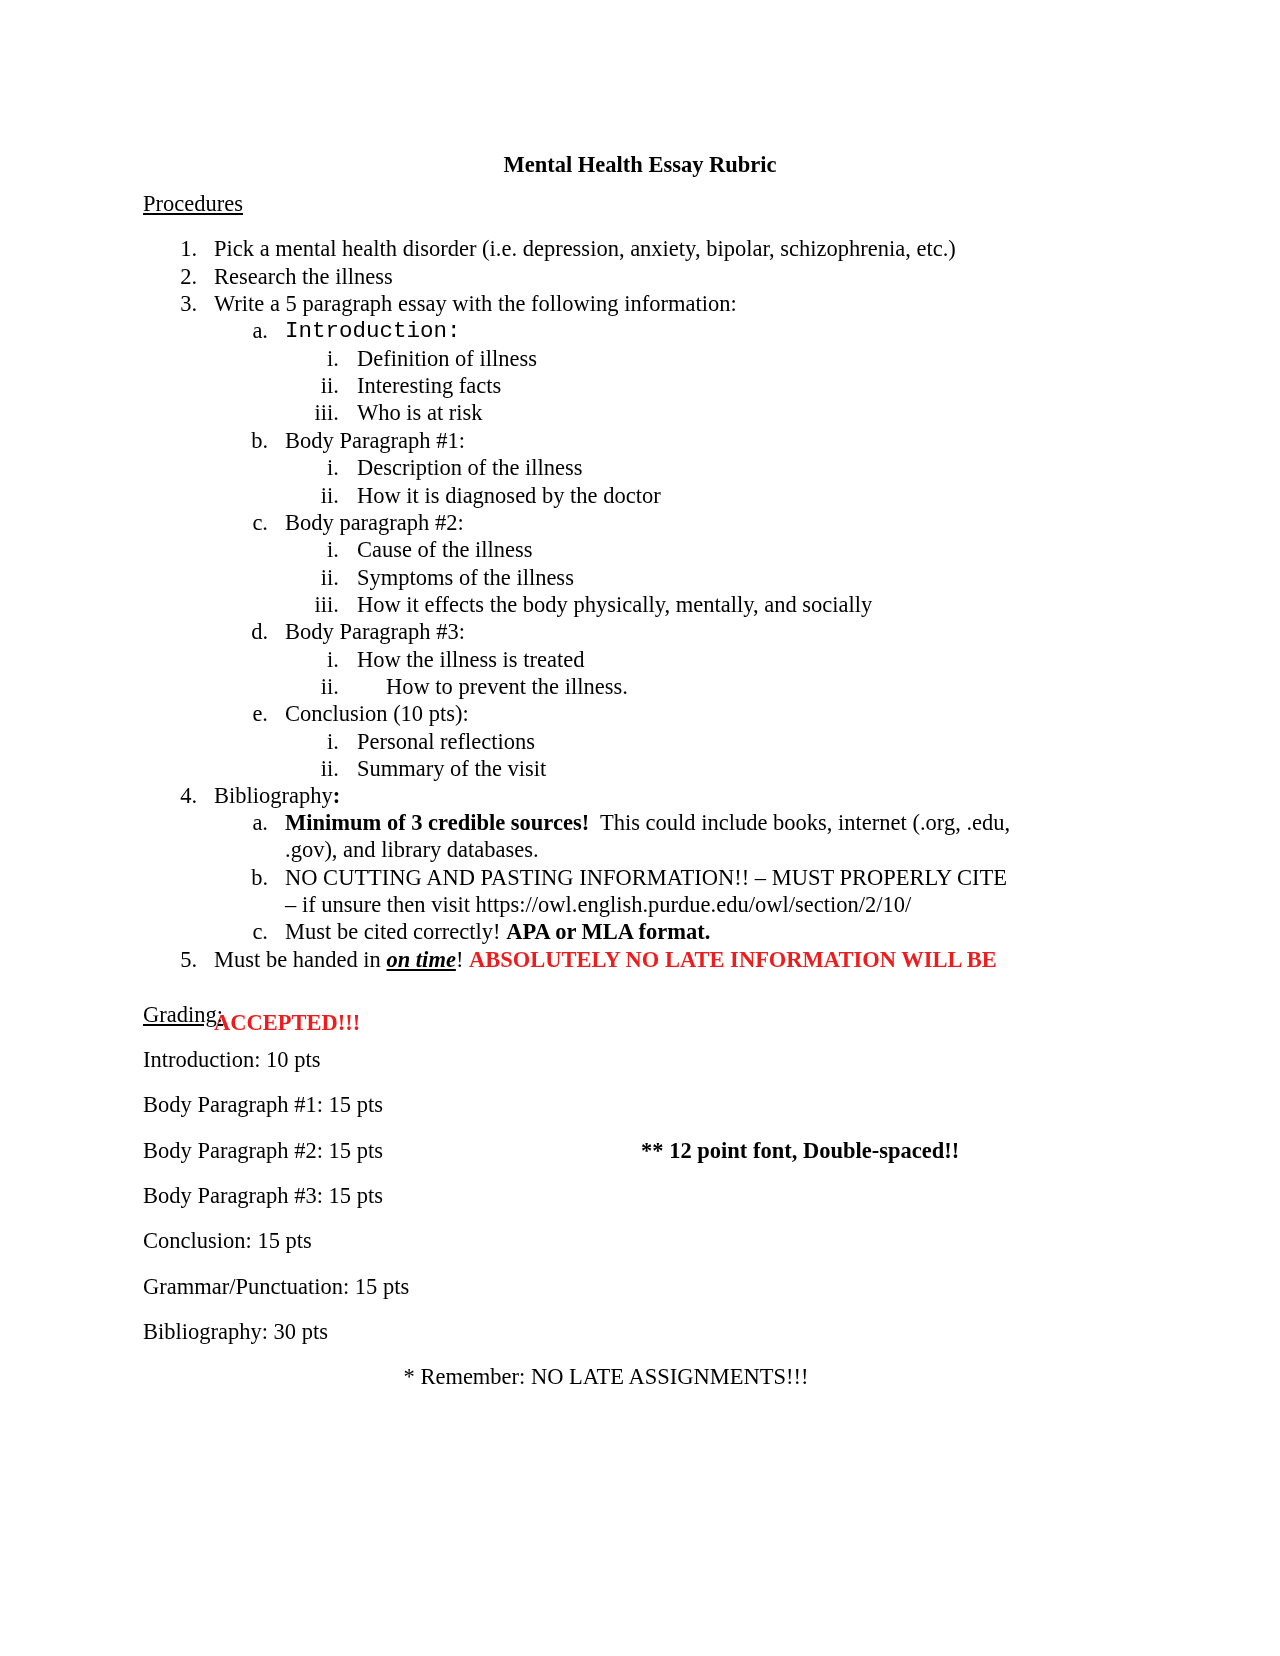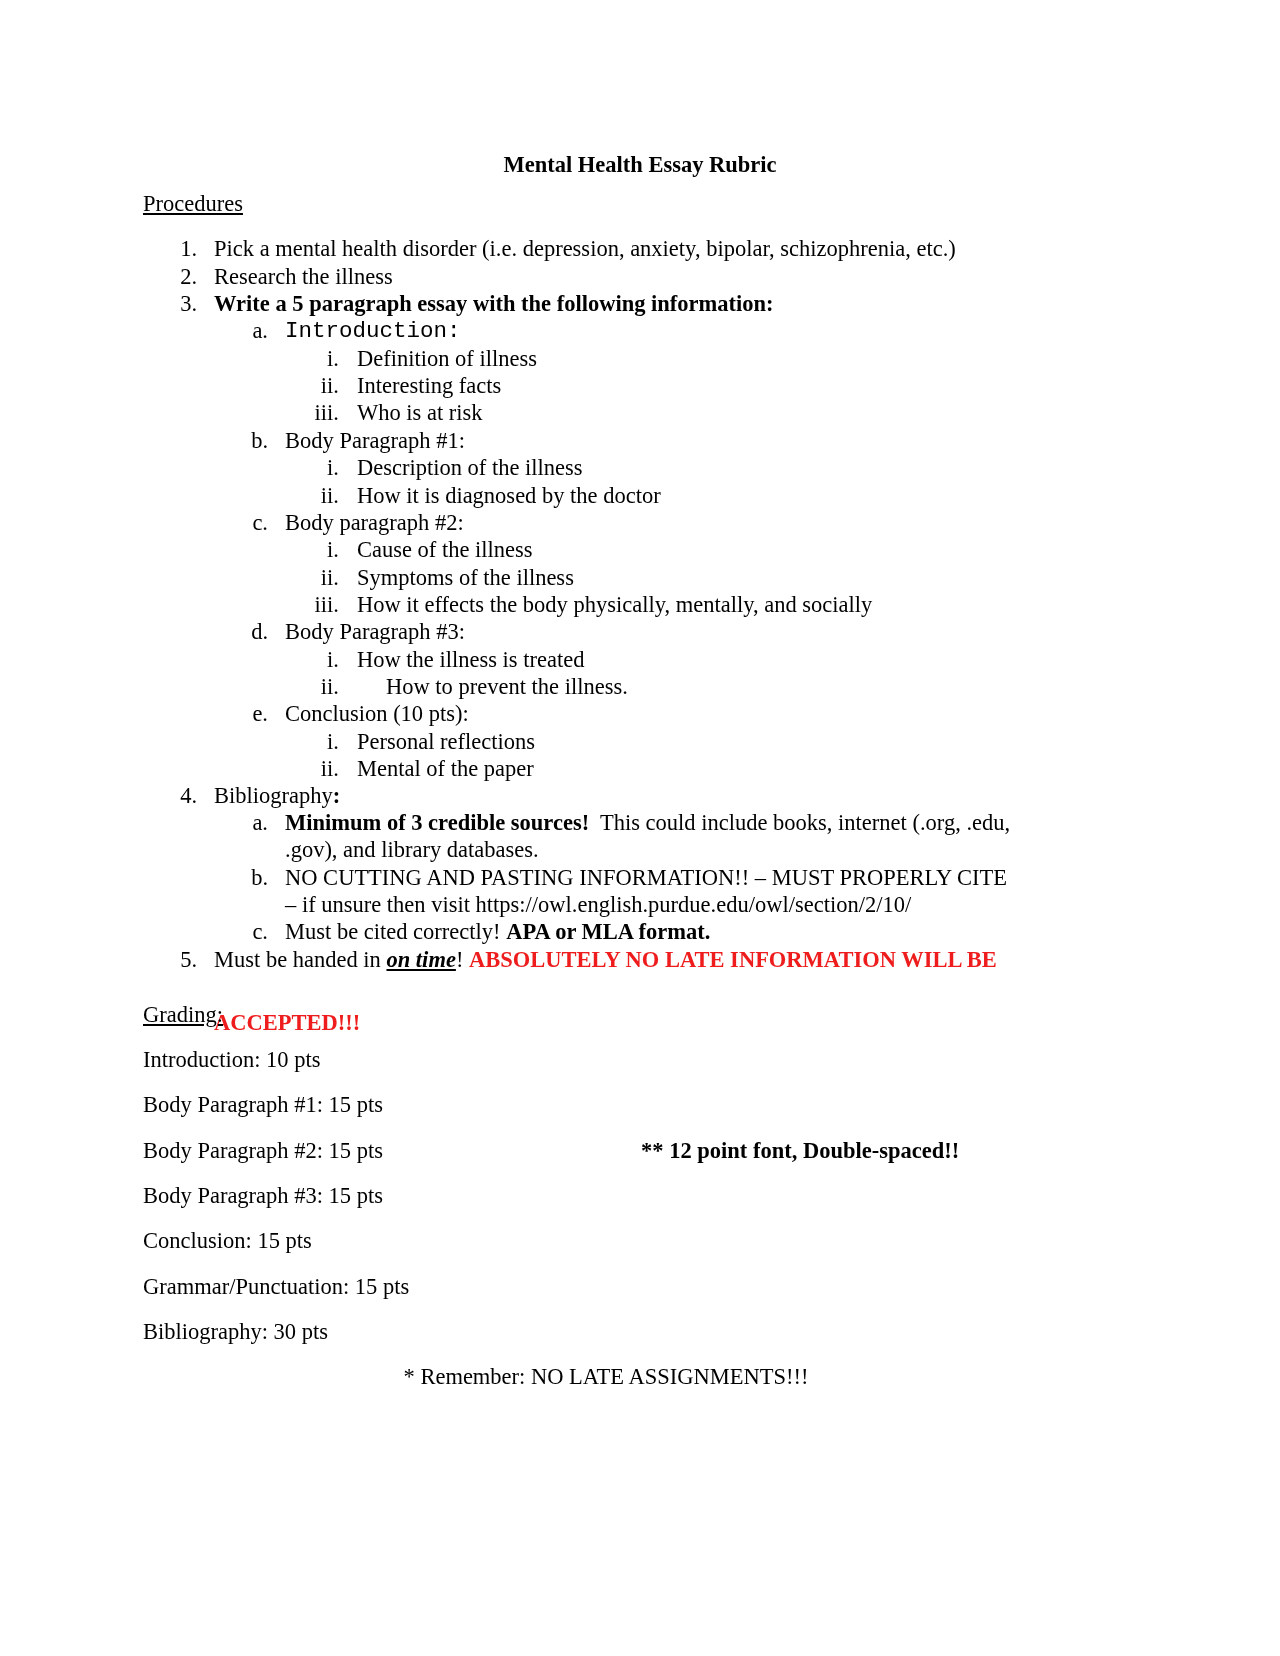--- a/index.html
+++ b/index.html
@@ -16,21 +16,21 @@
 <body>
 
 <div class="abs title">Mental Health Essay Rubric</div>
 <div class="abs u" style="left:143px;top:193px;">Procedures</div>
 
 <div class="num" style="left:160px;width:37px;top:238px;">1.</div>
 <div class="abs" style="left:214px;top:238px;">Pick a mental health disorder (i.e. depression, anxiety, bipolar, schizophrenia, etc.)</div>
 <div class="num" style="left:160px;width:37px;top:266px;">2.</div>
 <div class="abs" style="left:214px;top:266px;">Research the illness</div>
 <div class="num" style="left:160px;width:37px;top:293px;">3.</div>
-<div class="abs" style="left:214px;top:293px;font-weight:bold;">Write a 5 paragraph essay with the following information:</div>
+<div class="abs" style="left:214px;top:293px;">Write a 5 paragraph essay with the following information:</div>
 
 <div class="num" style="left:230px;width:38px;top:320px;">a.</div>
 <div class="abs" style="left:285px;top:320px;font-family:Liberation Mono, monospace;">Introduction:</div>
 <div class="num" style="left:290px;width:49px;top:348px;">i.</div>
 <div class="abs" style="left:357px;top:348px;">Definition of illness</div>
 <div class="num" style="left:290px;width:49px;top:375px;">ii.</div>
 <div class="abs" style="left:357px;top:375px;">Interesting facts</div>
 <div class="num" style="left:290px;width:49px;top:402px;">iii.</div>
 <div class="abs" style="left:357px;top:402px;">Who is at risk</div>
 
@@ -55,21 +55,21 @@
 <div class="num" style="left:290px;width:49px;top:649px;">i.</div>
 <div class="abs" style="left:357px;top:649px;">How the illness is treated</div>
 <div class="num" style="left:290px;width:49px;top:676px;">ii.</div>
 <div class="abs" style="left:357px;top:676px;margin-left:29px;">How to prevent the illness.</div>
 
 <div class="num" style="left:230px;width:38px;top:703px;">e.</div>
 <div class="abs" style="left:285px;top:703px;">Conclusion (10 pts):</div>
 <div class="num" style="left:290px;width:49px;top:731px;">i.</div>
 <div class="abs" style="left:357px;top:731px;">Personal reflections</div>
 <div class="num" style="left:290px;width:49px;top:758px;">ii.</div>
-<div class="abs" style="left:357px;top:758px;">Mental of the paper</div>
+<div class="abs" style="left:357px;top:758px;">Summary of the visit</div>
 
 <div class="num" style="left:160px;width:37px;top:785px;">4.</div>
 <div class="abs" style="left:214px;top:785px;"><span>Bibliography</span><span class="b">:</span></div>
 
 <div class="num" style="left:230px;width:38px;top:812px;">a.</div>
 <div class="abs" style="left:285px;top:812px;"><span class="b">Minimum of 3 credible sources!</span><span style="white-space:pre">  This could include books, internet (.org, .edu,</span></div>
 <div class="abs" style="left:285px;top:839px;">.gov), and library databases.</div>
 
 <div class="num" style="left:230px;width:38px;top:867px;">b.</div>
 <div class="abs" style="left:285px;top:867px;">NO CUTTING AND PASTING INFORMATION!! – MUST PROPERLY CITE</div>

